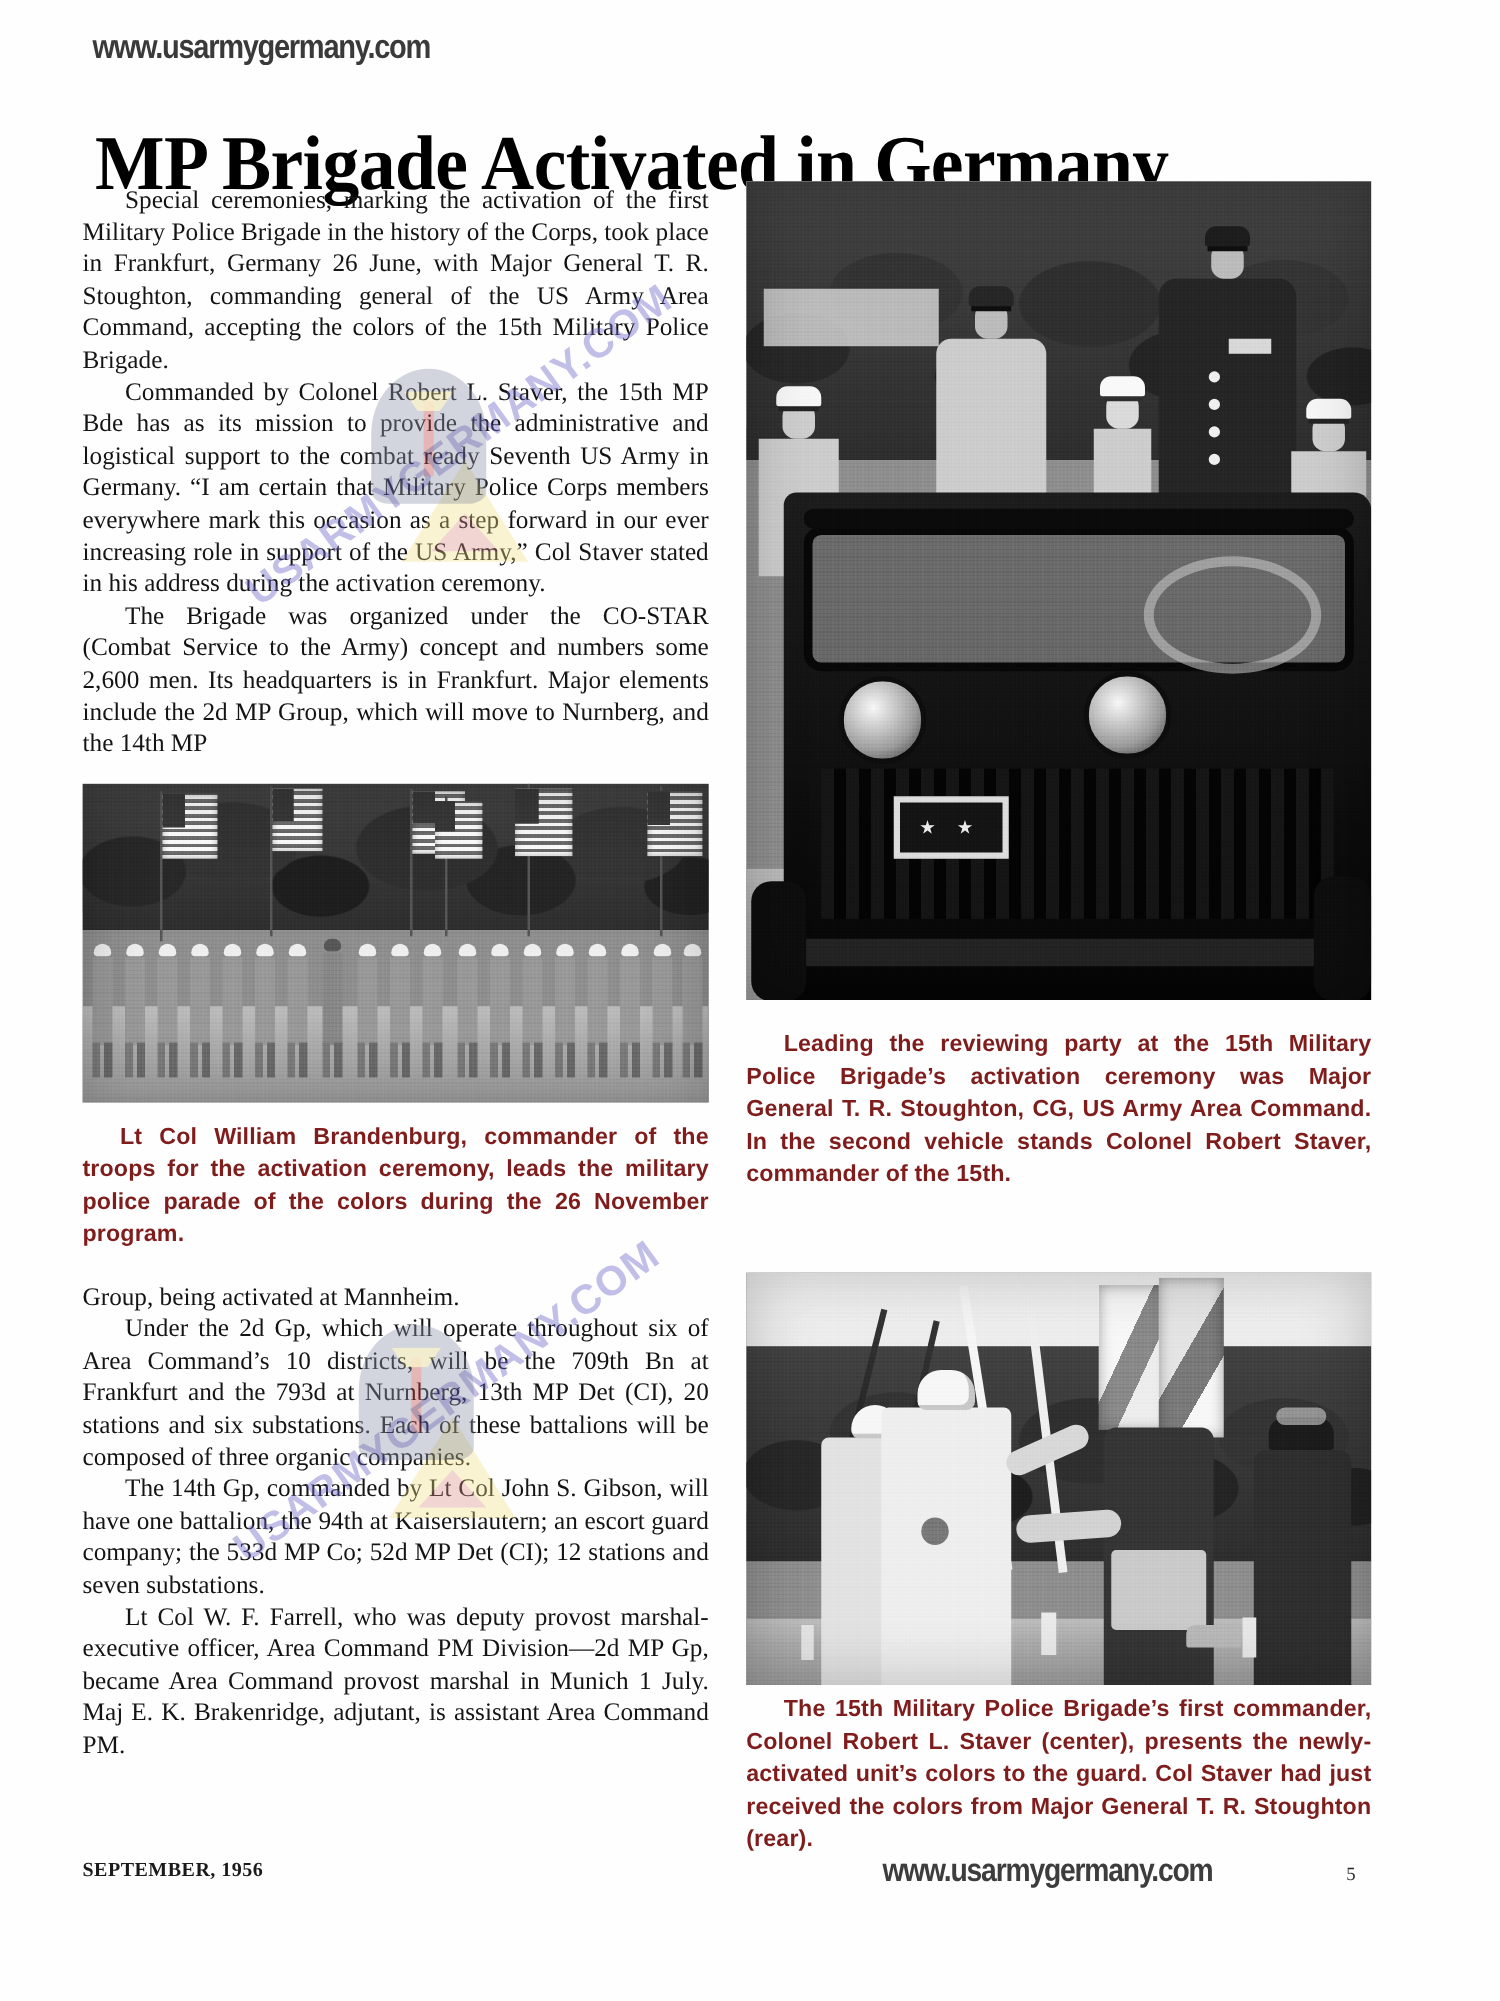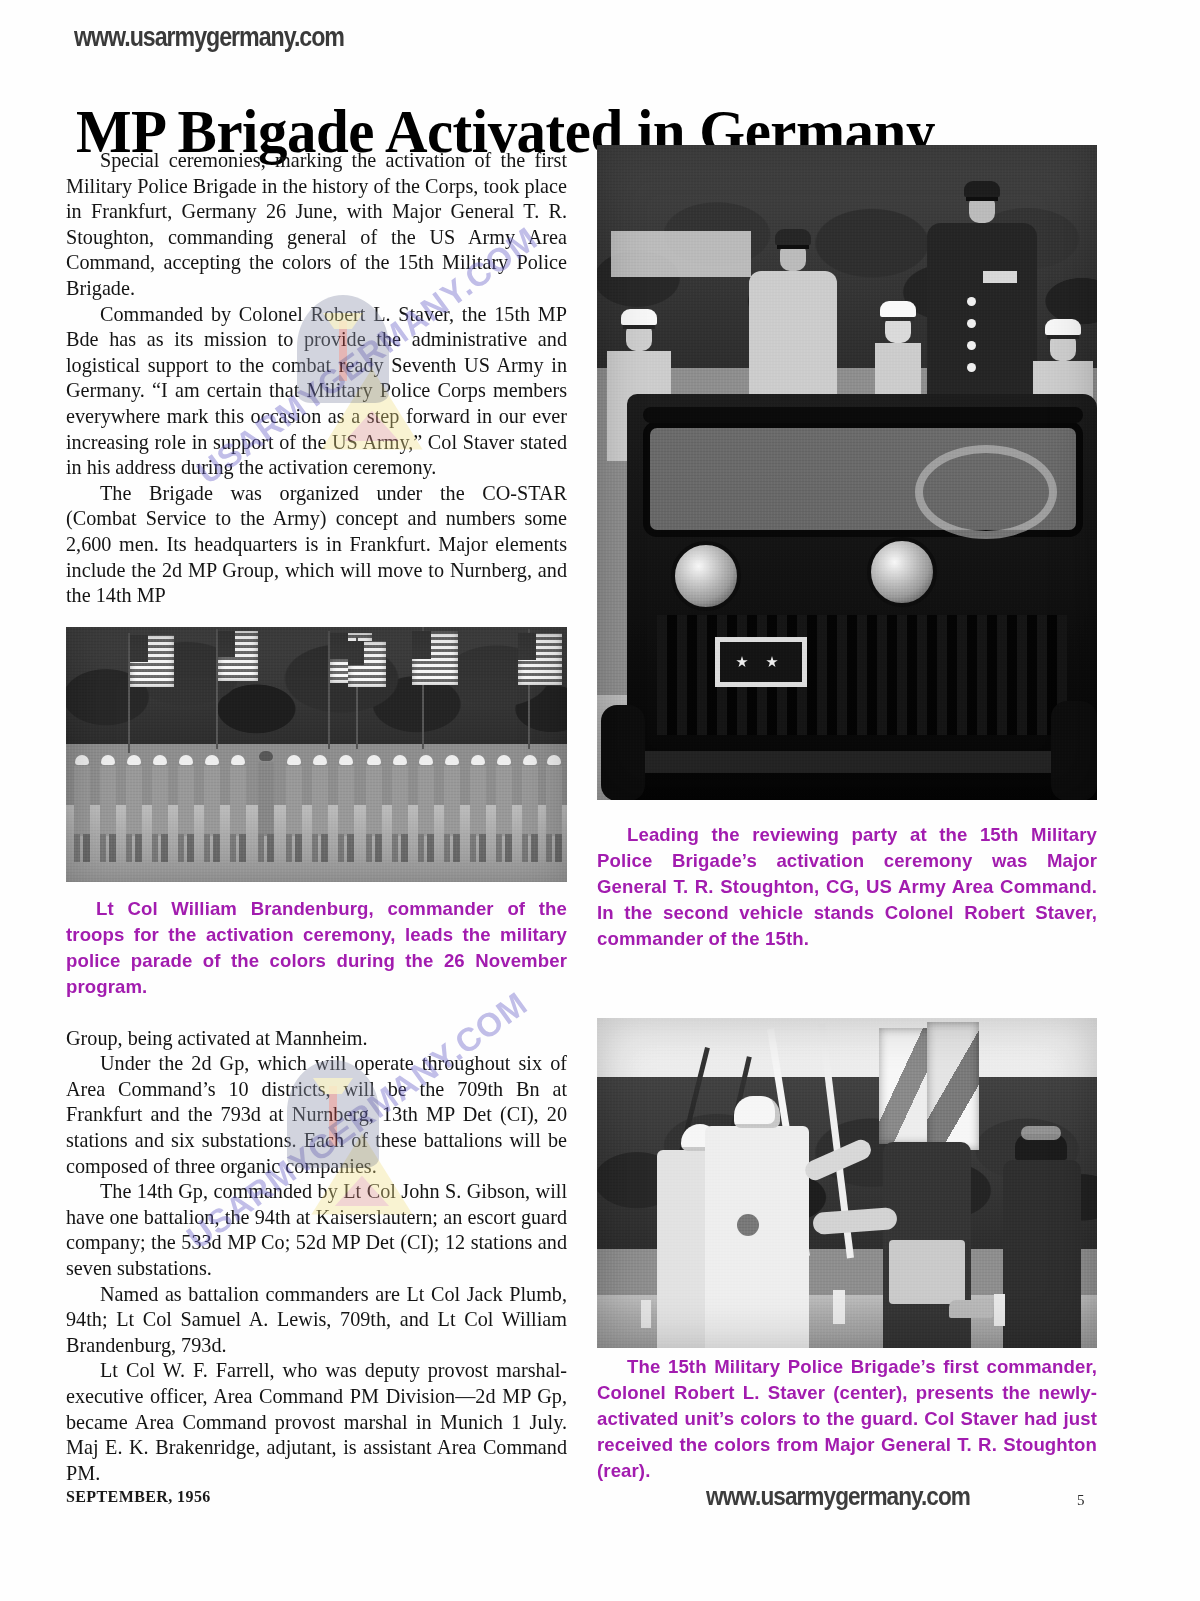--- a/index.html
+++ b/index.html
@@ -82,21 +82,21 @@
   p.body.noindent { text-indent: 0; }
 
   p.caption {
     margin: 0;
     font-family: "Liberation Sans", sans-serif;
     font-weight: 700;
     font-size: 18.6px;
     line-height: 26px;
     text-align: justify;
     text-indent: 30px;
-    color: #a21caf;
+    color: #7f1d1d;
     letter-spacing: 0.1px;
   }
 
   
   .photo {
     position: relative;
     overflow: hidden;
     background: #8d8d8d;
     filter: grayscale(100%) contrast(108%);
   }
@@ -458,21 +458,20 @@
 
       <div class="grain"></div>
         <div class="vign"></div>
     </div>
 
     <p class="caption" style="margin-top:14px;">Lt Col William Brandenburg, commander of the troops for the activation ceremony, leads the military police parade of the colors during the 26 November program.</p>
 
     <p class="body noindent" style="margin-top:26px;">Group, being activated at Mannheim.</p>
     <p class="body">Under the 2d Gp, which will operate throughout six of Area Command’s 10 districts, will be the 709th Bn at Frankfurt and the 793d at Nurnberg, 13th MP Det (CI), 20 stations and six substations. Each of these battalions will be composed of three organic companies.</p>
     <p class="body">The 14th Gp, commanded by Lt Col John S. Gibson, will have one battalion, the 94th at Kaiserslautern; an escort guard company; the 533d MP Co; 52d MP Det (CI); 12 stations and seven substations.</p>
-    <p class="body">Named as battalion commanders are Lt Col Jack Plumb, 94th; Lt Col Samuel A. Lewis, 709th, and Lt Col William Brandenburg, 793d.</p>
     <p class="body">Lt Col W. F. Farrell, who was deputy provost marshal-executive officer, Area Command PM Division—2d MP Gp, became Area Command provost marshal in Munich 1 July. Maj E. K. Brakenridge, adjutant, is assistant Area Command PM.</p>
 
   </div>
 
   <div class="col-right">
 
     <div class="photo" style="width:500px;height:655px;">
       <div class="sky" style="height:30%"></div>
       <div class="treeline" style="top:0;height:34%"></div>
       <div class="ground" style="height:16%"></div>

